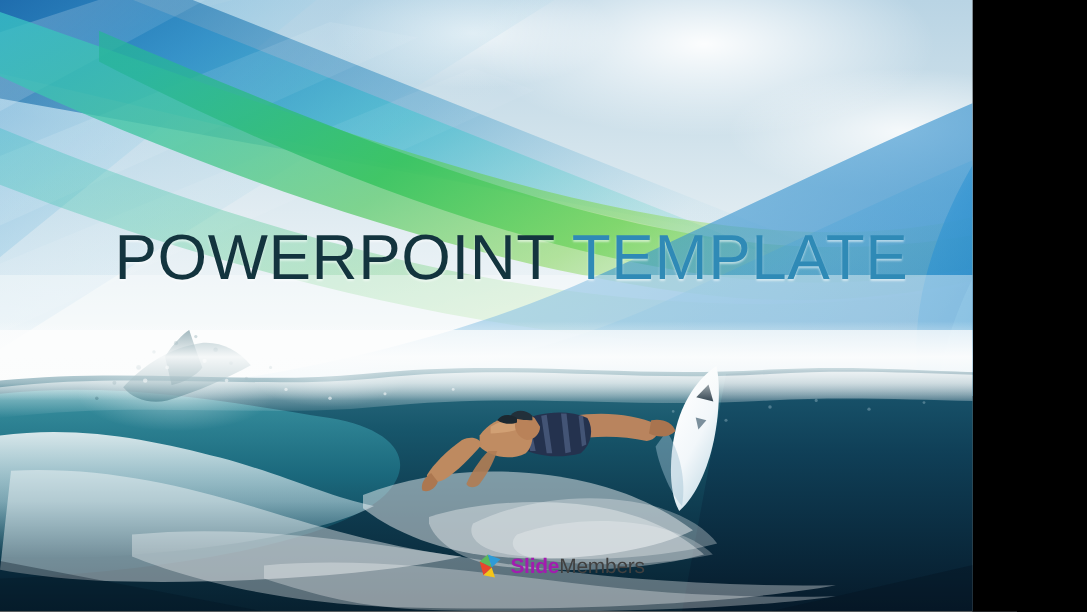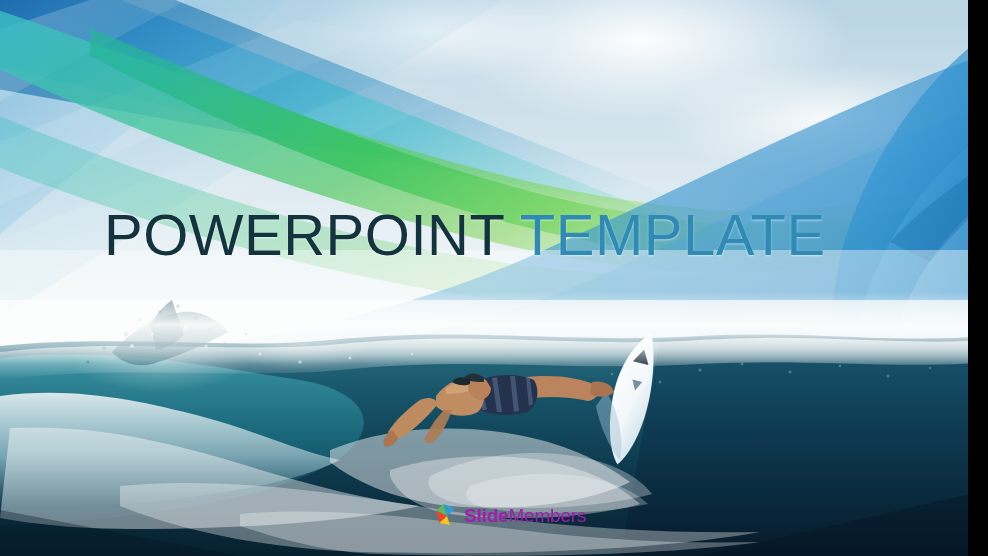--- a/index.html
+++ b/index.html
@@ -7,21 +7,21 @@
     margin: 0;
     padding: 0;
     background: #000;
   }
   body {
     font-family: "Liberation Sans", sans-serif;
   }
 
   #slide {
     position: relative;
-    width: 968px;
+    width: 884px;
     height: 556px;
     overflow: hidden;
     background: #dfe9ee;
   }
 
   
   .sky {
     position: absolute;
     left: 0; top: 0;
     width: 988px; height: 360px;
@@ -94,21 +94,21 @@
     gap: 4px;
   }
   .logo-mark { width: 26px; height: 26px; display: block; }
   .logo-text {
     font-size: 19px;
     line-height: 26px;
     letter-spacing: -0.2px;
     white-space: nowrap;
   }
   .logo-text .lt-bold { color: #a21caf; font-weight: 700; }
-  .logo-text .lt-light { color: #a21caf; font-weight: 300; }
+  .logo-text .lt-light { color: #404040; font-weight: 300; }
 </style>
 </head>
 <body>
 
 <div id="slide">
 
   <div class="sky"></div>
 
   <svg class="ribbons" viewBox="0 0 988 360" preserveAspectRatio="none">
     <defs>

